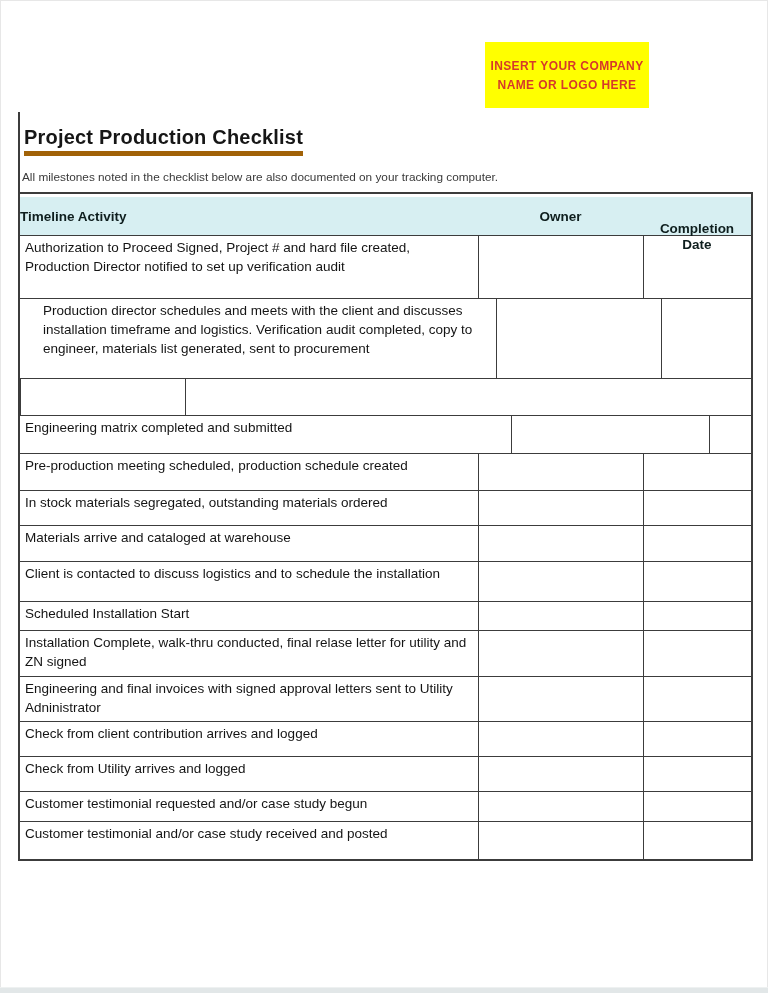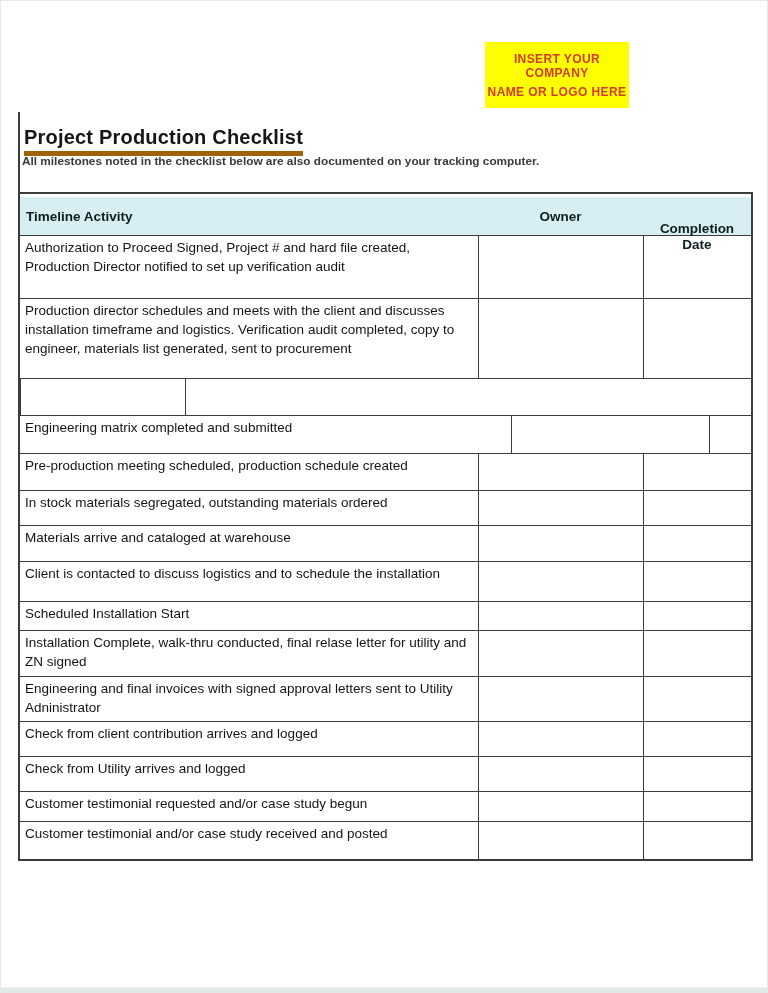--- a/index.html
+++ b/index.html
@@ -9,21 +9,21 @@
   .page {
     position:relative;
     width:768px; height:993px;
     background:#ffffff;
     overflow:hidden;
     box-shadow: inset 0 0 0 1px #e7e7e7;
   }
 
   .logo-box {
     position:absolute; left:485px; top:42px;
-    width:144px; height:66px;
+    width:164px; height:66px;
     background:var(--logo-bg,#ffff00);
     color:var(--logo-text,#d63a2a);
     font-weight:bold; font-size:12px; letter-spacing:.4px;
     text-align:center;
     display:flex; flex-direction:column; justify-content:center; gap:5px;
   }
 
   .left-rule {
     position:absolute; left:18px; top:112px;
     width:2px; height:80px; background:#3c3c3c;
@@ -32,37 +32,37 @@
   .title {
     position:absolute; left:24px; top:126px;
     font-size:20px; font-weight:bold; color:#161616;
     letter-spacing:.2px;
     border-bottom:5px solid #a16207;
     padding-bottom:2px;
     display:inline-block;
   }
 
   .subtitle {
-    position:absolute; left:22px; top:154px;
-    font-size:11.8px; color:#3a3a3a;font-weight:bold;
+    position:absolute; left:22px; top:170px;
+    font-size:11.8px; color:#3a3a3a;
   }
 
   .ptable {
     position:absolute; left:18px; top:192px;
     width:735px;
     border:2px solid #3c3c3c;
     background:#ffffff;
   }
 
   .thead {
     display:flex; height:38px; margin-top:3px;
     background:var(--header-bg,#d7eff2);
   }
   .th { font-weight:bold; font-size:13.5px; color:#0e1e1e; }
-  .th.activity { width:458px; padding-left:6px; display:flex; align-items:center; }
+  .th.activity { width:458px; display:flex; align-items:center; }
   .th.owner { width:165px; display:flex; align-items:center; justify-content:center; }
   .th.completion { flex:1; display:flex; align-items:center; justify-content:center;
                    text-align:center; line-height:16px; padding:0 6px;margin-top:40px; }
 
   .trow { display:flex; border-top:1px solid #3c3c3c; background:#ffffff; }
   .cell { font-size:13.5px; line-height:19px; color:#141414; overflow:hidden; }
   .cell.activity { width:458px; padding:2px 3px 0 5px; }
   .cell.owner { width:165px; border-left:1px solid #3c3c3c; }
   .cell.completion { flex:1; border-left:1px solid #3c3c3c; }
   .trow.hl .cell.activity, .trow.hl .cell.owner { background:var(--highlight-bg,#ffff00); }
@@ -96,21 +96,21 @@
       <div class="th activity">Timeline Activity</div>
       <div class="th owner">Owner</div>
       <div class="th completion">Completion Date</div>
     </div>
     <div id="tbody">
         <div class="trow" style="height: 63px;">
           <div class="cell activity"><span>Authorization to Proceed Signed, Project # and hard file created, Production Director notified to set up verification audit</span><b></b></div>
           <div class="cell owner"></div>
           <div class="cell completion"></div>
         </div>
-        <div class="trow" style="height: 80px;">
+        <div class="trow" style="height: 80px; padding-left: 18px;">
           <div class="cell activity"><span>Production director schedules and meets with the client and discusses installation timeframe and logistics. Verification audit completed, copy to engineer, materials list generated, sent to procurement</span><b></b></div>
           <div class="cell owner"></div>
           <div class="cell completion"></div>
         </div>
         <div class="trow" style="height: 37px;">
           <div class="cell owner"></div>
           <div class="cell completion"></div>
         </div>
         <div class="trow" style="height: 38px; gap: 33px;">
           <div class="cell activity"><span>Engineering matrix completed and submitted</span><b></b></div>

